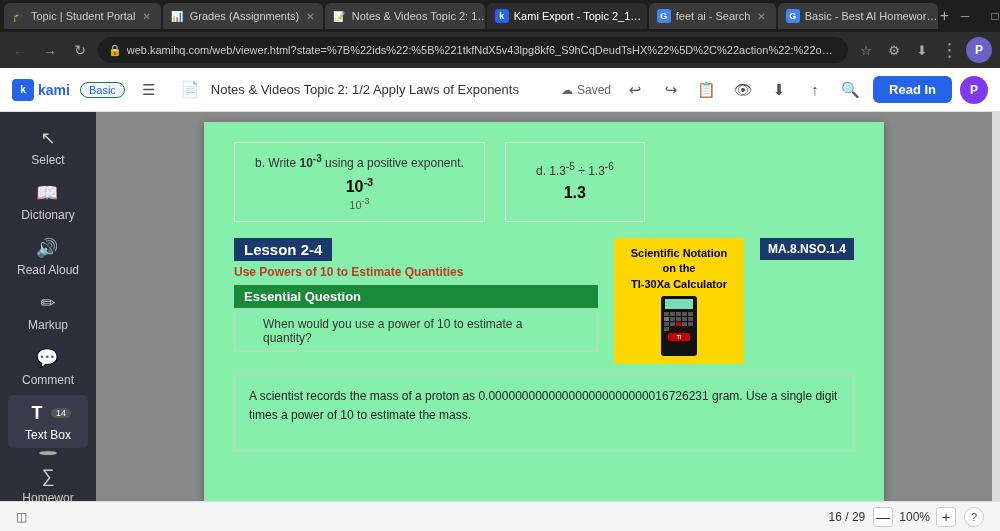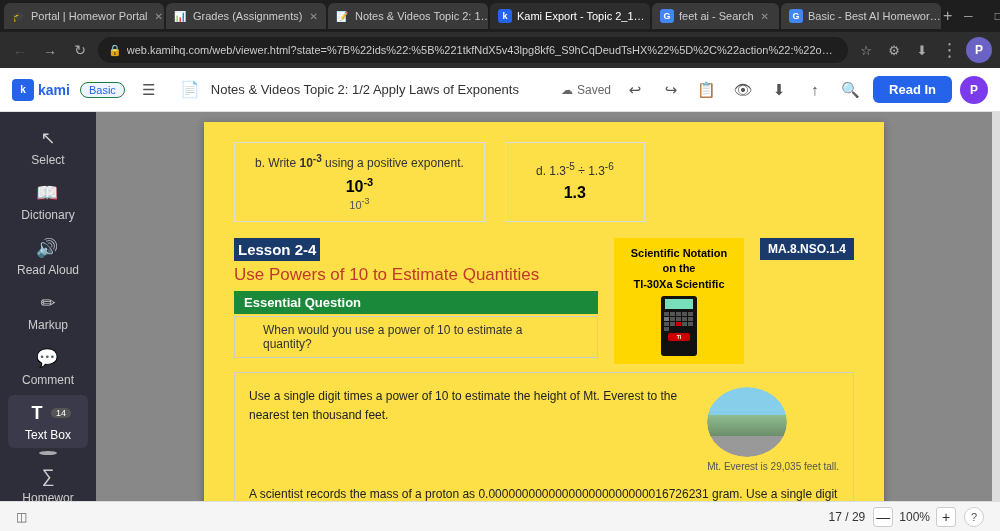--- a/index.html
+++ b/index.html
@@ -241,21 +241,21 @@
     .content-scroll {
       width: 100%;
       height: 100%;
       overflow-y: auto;
       background: #888;
       display: flex;
       justify-content: center;
       padding: 10px 20px;
     }
     .page-content {
-      background: #fde047;
+      background: #86efac;
       width: 680px;
       min-height: 400px;
       box-shadow: 0 2px 8px rgba(0,0,0,0.3);
       padding: 20px 30px 20px 30px;
       position: relative;
     }
 
     
     .exponent-row {
       display: flex;
@@ -290,28 +290,28 @@
       margin-bottom: 8px;
     }
     .lesson-title-block {
       flex: 1;
     }
     .lesson-num {
       background: #1a3a6b;
       color: white;
       font-size: 15px;
       font-weight: bold;
-      padding: 3px 4px;
+      padding: 3px 10px;
       display: inline-block;
       margin-bottom: 4px;
     }
     .lesson-subtitle {
       color: #c0392b;
-      font-size: 17px;
-      font-weight: normal;
+      font-size: 12px;
+      font-weight: bold;
     }
     .essential-question-box {
       background: #1a8a3a;
       color: white;
       font-size: 13px;
       font-weight: bold;
       padding: 4px 10px;
       margin-top: 6px;
       display: inline-block;
       width: 100%;
@@ -422,21 +422,21 @@
     }
   </style>
 </head>
 <body>
 
 <div class="browser-chrome">
 
   <div class="tab-bar">
     <div class="tab">
       <span class="tab-favicon">🎓</span>
-      <span>Portal | Homewor Portal</span>
+      <span>Topic | Student Portal</span>
       <span class="tab-close">✕</span>
     </div>
     <div class="tab">
       <span class="tab-favicon">📊</span>
       <span>Grades (Assignments)</span>
       <span class="tab-close">✕</span>
     </div>
     <div class="tab">
       <span class="tab-favicon" style="color:#4285f4;">📝</span>
       <span>Notes &amp; Videos Topic 2: 1…</span>
@@ -576,21 +576,21 @@
             <div class="lesson-title-block">
               <div class="lesson-num">Lesson 2-4</div>
               <div class="lesson-subtitle">Use Powers of 10 to Estimate Quantities</div>
               <div class="essential-question-box">Essential Question</div>
               <div class="eq-answer">When would you use a power of 10 to estimate a quantity?</div>
             </div>
 
             <div class="sci-notation-box">
               <div>Scientific Notation</div>
               <div>on the</div>
-              <div>TI-30Xa Scientific</div>
+              <div>TI-30Xa Calculator</div>
 
               <div style="display:flex;justify-content:center;margin-top:4px;">
                 <div style="width:36px;height:60px;background:#111;border-radius:3px;padding:3px;">
                   <div style="background:#7db;width:28px;height:10px;margin:0 auto 3px;"></div>
                   <div style="display:flex;flex-wrap:wrap;gap:1px;">
                     <div style="background:#555;width:5px;height:4px;"></div>
                     <div style="background:#555;width:5px;height:4px;"></div>
                     <div style="background:#555;width:5px;height:4px;"></div>
                     <div style="background:#555;width:5px;height:4px;"></div>
                     <div style="background:#555;width:5px;height:4px;"></div>
@@ -613,48 +613,39 @@
                   </div>
                 </div>
               </div>
             </div>
 
             <div class="standard-badge">MA.8.NSO.1.4</div>
           </div>
 
           <div class="lesson-body">
 
-            <div class="mountain-section">
-              <div class="mountain-text">Use a single digit times a power of 10 to estimate the height of Mt. Everest to the nearest ten thousand feet.</div>
-              <div style="text-align:center;flex-shrink:0;">
-                <div class="mountain-img">
-                  <div class="mountain-img-inner"></div>
-                </div>
-                <div class="mountain-caption">Mt. Everest is 29,035 feet tall.</div>
-              </div>
-            </div>
 
             <div class="proton-section">
               <span>A scientist records the mass of a proton as 0.000000000000000000000000016726231 gram. Use a single digit times a power of 10 to estimate the mass.</span>
             </div>
 
           </div>
         </div>
 
       </div>
     </div>
   </div>
 
   <div class="right-edge"></div>
 </div>
 
 <div class="bottom-bar">
   <div style="flex:1;display:flex;align-items:center;gap:6px;">
     <span class="sidebar-toggle">◫</span>
   </div>
-  <div class="page-indicator">17 / 29</div>
+  <div class="page-indicator">16 / 29</div>
   <div class="zoom-control">
     <div class="zoom-btn">—</div>
     <span>100%</span>
     <div class="zoom-btn">+</div>
   </div>
   <div class="help-btn">?</div>
 </div>
 
 </body></html>

